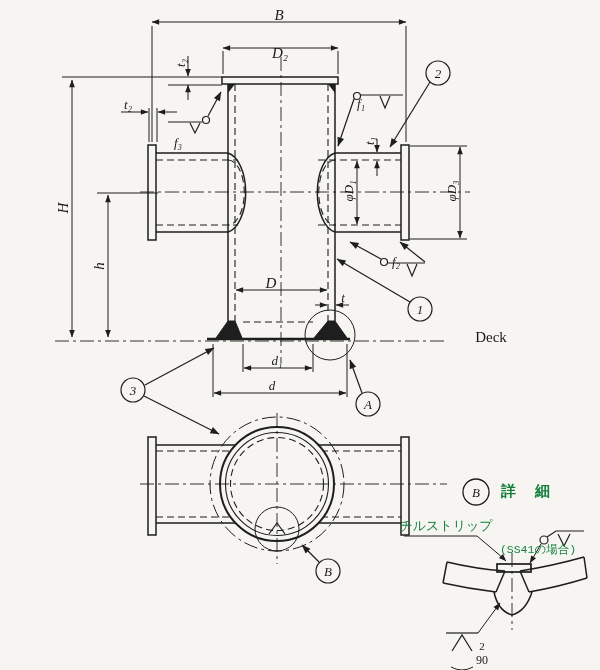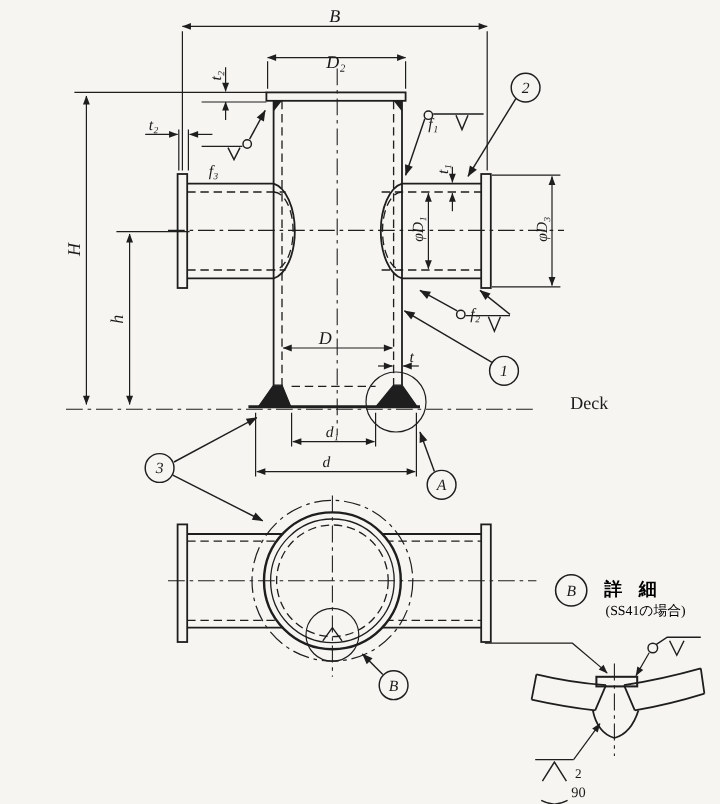--- a/index.html
+++ b/index.html
@@ -13,25 +13,25 @@
     position:absolute;transform:translate(-50%,-50%);
     font-style:italic;font-size:14px;line-height:1;white-space:nowrap;
     color:#1a1a1a;user-select:none;
   }
   .lbl.big{font-size:15px;}
   .lbl.sm{font-size:13px;}
   .lbl.rot{transform:translate(-50%,-50%) rotate(-90deg);}
   .lbl.up{font-style:normal;margin-left:20px;}
   .jp{
     position:absolute;transform:translate(-50%,-50%);
-    font-family:Liberation Serif, serif;font-style:normal;
-    font-size:13px;white-space:nowrap;color:#000000;
+    font-family:Liberation Mono, monospace;font-style:normal;
+    font-size:13px;white-space:nowrap;color:#15803d;
   }
   .jp.title{font-size:15px;font-weight:bold;letter-spacing:5px;}
-  .jp.sub{font-size:11.5px;}
+  .jp.sub{font-size:11.5px;margin-top:40px;}
   .num{font-size:13px;}
 </style>
 </head>
 <body>
 
 <div class="sheet">
 
 <svg width="600" height="670" viewBox="0 0 600 670">
   <defs>
     <marker id="ar" viewBox="0 0 10 10" refX="9.5" refY="5" markerWidth="10" markerHeight="7.5" orient="auto-start-reverse">
@@ -191,16 +191,17 @@
 
 <div class="lbl num" style="left:438px;top:73px">2</div>
 <div class="lbl num" style="left:420px;top:309px">1</div>
 <div class="lbl num" style="left:133px;top:390px">3</div>
 <div class="lbl num" style="left:368px;top:404px">A</div>
 <div class="lbl num" style="left:328px;top:571px">B</div>
 
 <div class="lbl num" style="left:476px;top:492px">B</div>
 <div class="jp title" style="left:528px;top:491px">詳 細</div>
 <div class="jp sub" style="left:538px;top:509px">(SS41の場合)</div>
+<div class="jp" style="left:446px;top:526px">チルストリップ</div>
 <div class="lbl sm up" style="left:462px;top:646px;font-size:11px">2</div>
 <div class="lbl sm up" style="left:462px;top:660px;font-size:12px">90</div>
 
 </div>
 
 </body></html>

